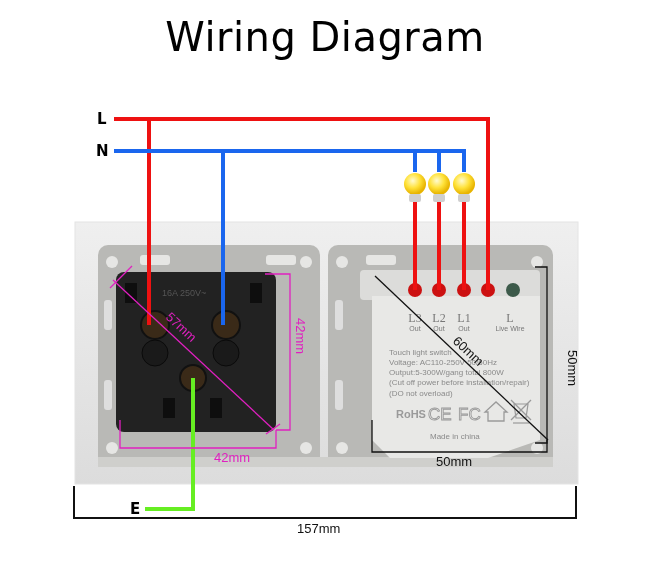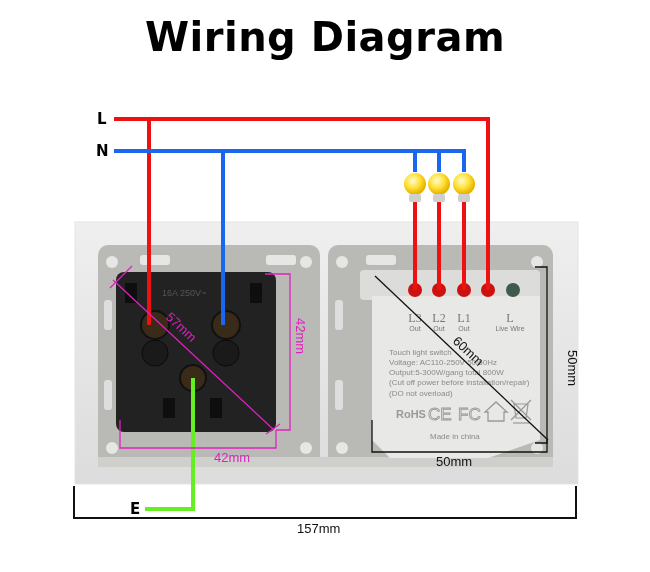--- a/index.html
+++ b/index.html
@@ -1,17 +1,17 @@
 <!DOCTYPE html>
 <html><head>
 <meta charset="utf-8">
 <style>
   html, body { margin:0; padding:0; background:#ffffff; }
   body { width:650px; height:572px; position:relative; overflow:hidden; font-family:"DejaVu Sans", sans-serif; }
-  .title { position:absolute; left:0; top:14px; width:650px; text-align:center; font-family:"DejaVu Sans", sans-serif; font-weight:bold; font-size:40px; color:#000; letter-spacing:0.5px; }
+  .title { position:absolute; left:0; top:14px; width:650px; text-align:center; font-family:"DejaVu Sans", sans-serif; font-weight:normal; font-size:40px; color:#000; letter-spacing:0.5px; }
   svg { position:absolute; left:0; top:0; }
   .lbl { font-family:"DejaVu Sans", sans-serif; font-weight:bold; font-size:15px; fill:#000; }
   .dim { font-family:"Liberation Sans", sans-serif; font-size:13px; fill:#111; }
   .dimm { font-family:"Liberation Sans", sans-serif; font-size:13px; fill:#e020c0; }
   .mod { font-family:"Liberation Sans", sans-serif; font-size:8px; fill:#8a8a8a; }
   .term { font-family:"Liberation Serif", serif; font-size:12px; fill:#777; }
   .termsub { font-family:"Liberation Sans", sans-serif; font-size:7px; fill:#777; }
   .sock { font-family:"Liberation Sans", sans-serif; font-size:9px; fill:#555; }
 </style>
 </head>

